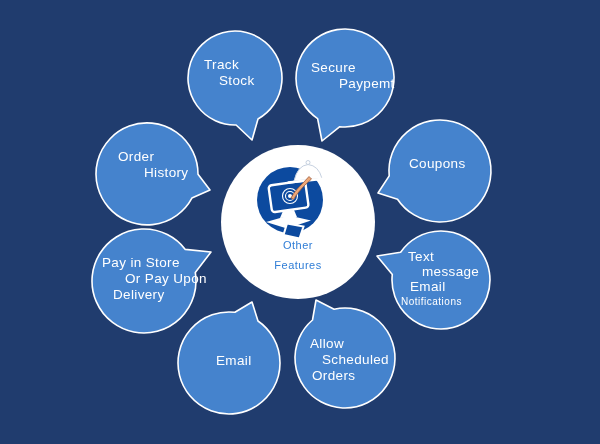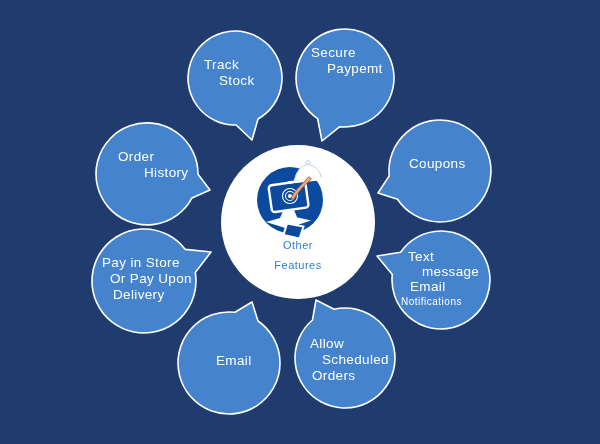--- a/index.html
+++ b/index.html
@@ -89,44 +89,44 @@
     </g>
   </svg>
 
   <div class="labels-layer">
 
     <div class="bubble-label" style="left:204px;top:57px">
       <span class="bl" style="margin-left:0">Track</span>
       <span class="bl" style="margin-left:15px">Stock</span>
     </div>
 
-    <div class="bubble-label" style="left:311px;top:45px">
+    <div class="bubble-label" style="left:311px;top:60px">
       <span class="bl" style="margin-left:0">Secure</span>
-      <span class="bl" style="margin-left:16px">Paypemt</span>
+      <span class="bl" style="margin-left:28px">Paypemt</span>
     </div>
 
     <div class="bubble-label" style="left:409px;top:156px">
       <span class="bl">Coupons</span>
     </div>
 
     <div class="bubble-label" style="left:118px;top:149px">
       <span class="bl" style="margin-left:0">Order</span>
       <span class="bl" style="margin-left:26px">History</span>
     </div>
 
     <div class="bubble-label tight" style="left:401px;top:249px">
       <span class="bl" style="margin-left:7px">Text</span>
       <span class="bl" style="margin-left:21px">message</span>
       <span class="bl" style="margin-left:9px">Email</span>
       <span class="bl small" style="margin-left:0">Notifications</span>
     </div>
 
     <div class="bubble-label" style="left:102px;top:255px">
       <span class="bl" style="margin-left:0">Pay in Store</span>
-      <span class="bl" style="margin-left:8px">Or Pay Upon</span>
+      <span class="bl" style="margin-left:23px">Or Pay Upon</span>
       <span class="bl" style="margin-left:11px">Delivery</span>
     </div>
 
     <div class="bubble-label" style="left:216px;top:353px">
       <span class="bl">Email</span>
     </div>
 
     <div class="bubble-label" style="left:310px;top:336px">
       <span class="bl" style="margin-left:0">Allow</span>
       <span class="bl" style="margin-left:12px">Scheduled</span>

